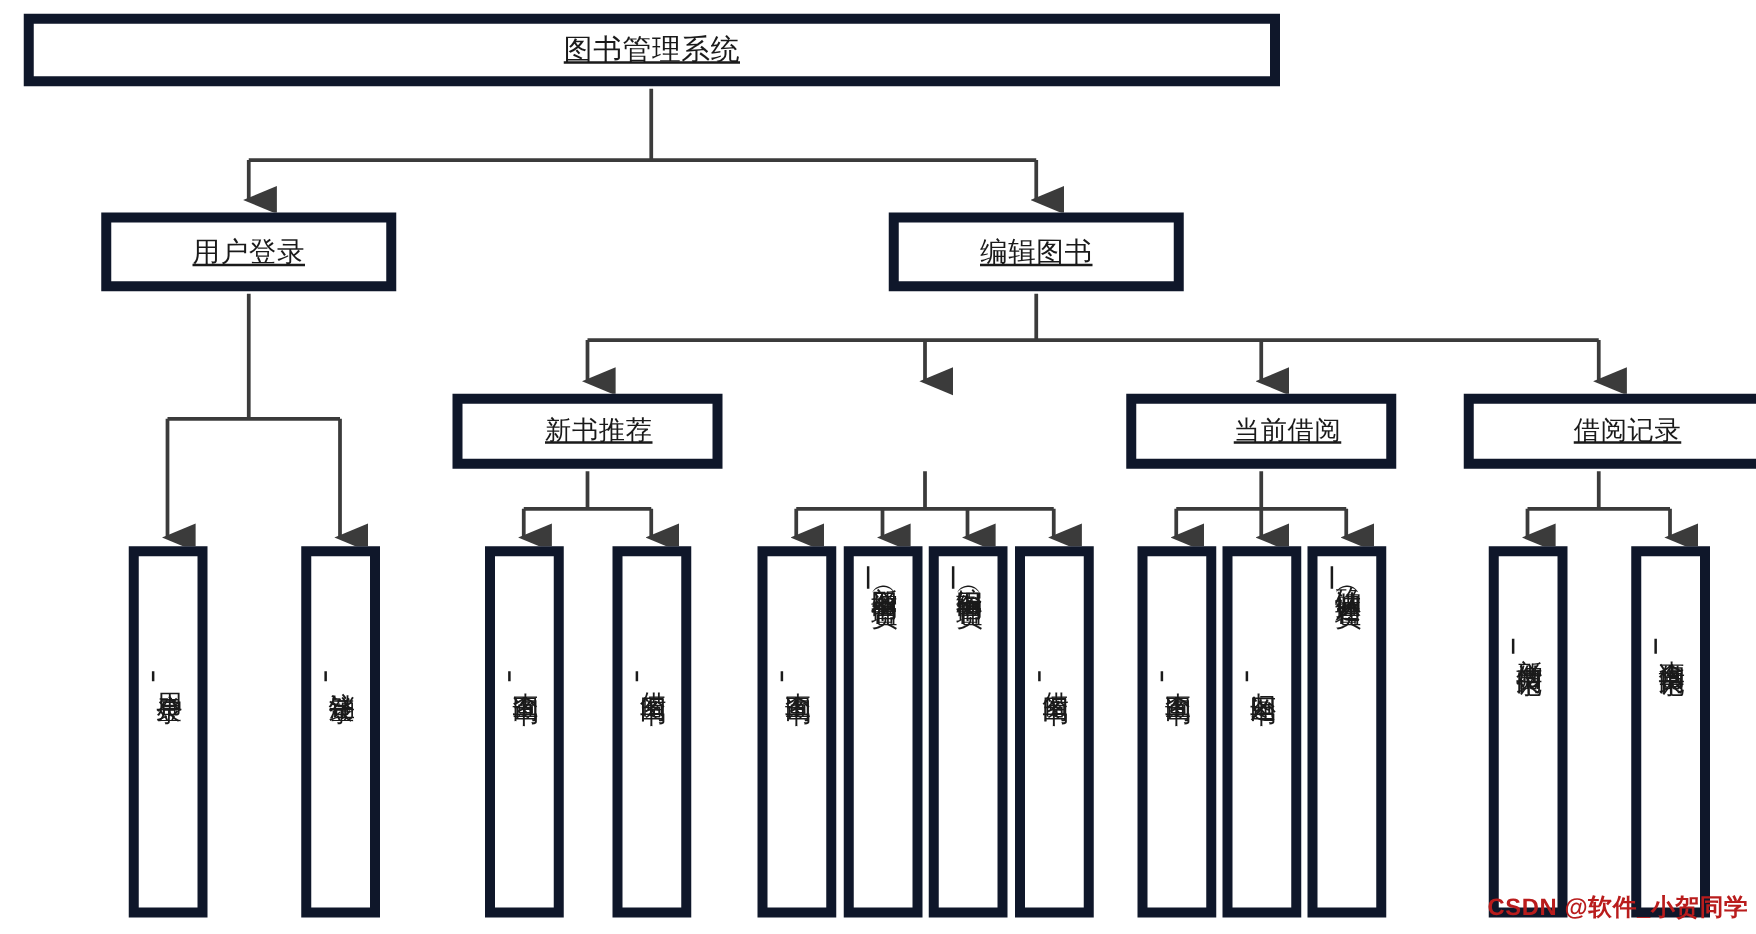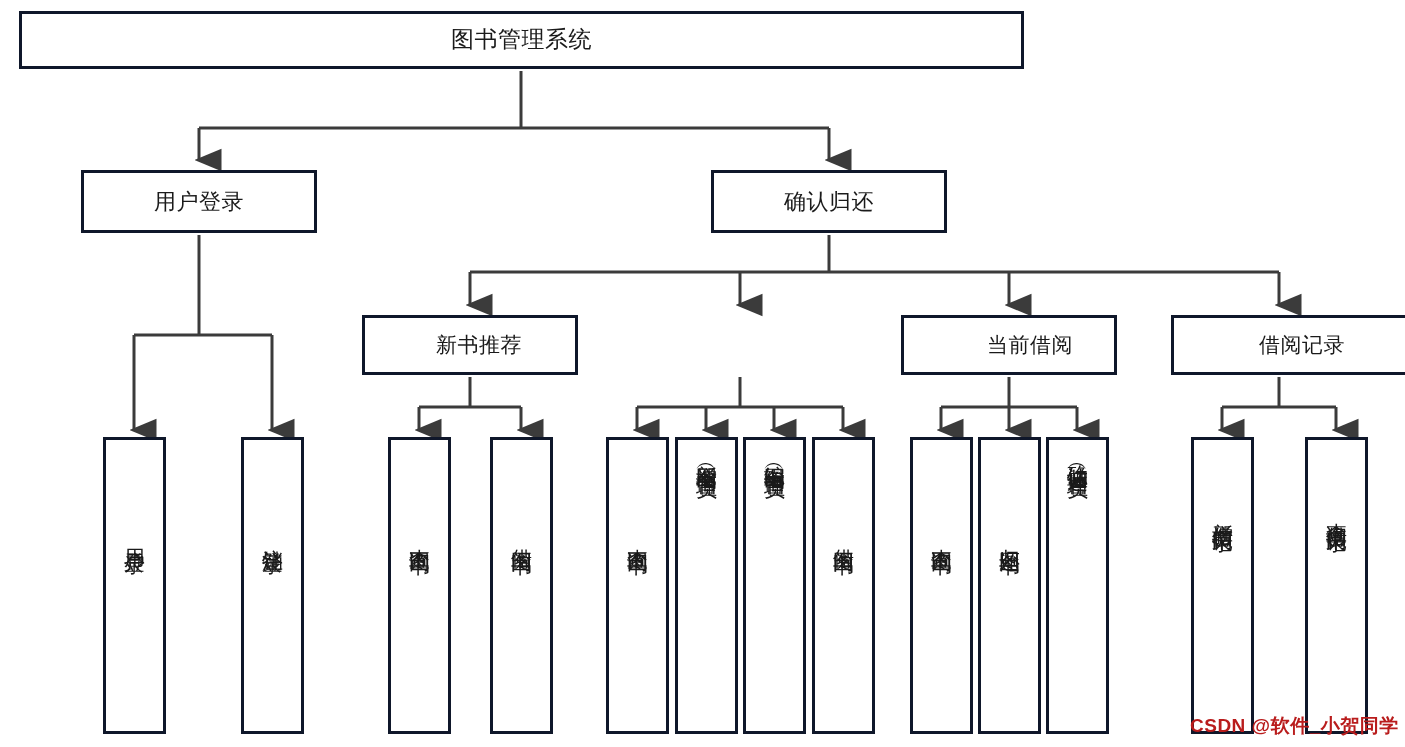--- a/index.html
+++ b/index.html
@@ -20,26 +20,27 @@
     left: 0;
     top: 0;
     width: 1405px;
     height: 747px;
     pointer-events: none;
   }
   .node {
     position: absolute;
     box-sizing: border-box;
     background: #ffffff;
-    border: 3px solid #0f172a;
+    border: 8px solid #0f172a;
     display: flex;
     align-items: center;
     justify-content: center;
     color: #1a1a1a;
     z-index: 2;
+    text-decoration: underline;
   }
   .node .lbl {
     display: block;
     text-align: center;
     line-height: 1.18;
     letter-spacing: 0.5px;
   }
   .node.root .lbl { font-size: 23px; }
   .node.lvl2 .lbl { font-size: 22px; }
   .node.lvl3 .lbl { font-size: 21px; margin-left: 18px; }
@@ -126,21 +127,21 @@
   </svg>
 
   <div class="node root" style="left:19px; top:11px; width:1005px; height:58px;">
     <span class="lbl">图书管理系统</span>
   </div>
 
   <div class="node lvl2" style="left:81px; top:170px; width:236px; height:63px;">
     <span class="lbl">用户登录</span>
   </div>
   <div class="node lvl2" style="left:711px; top:170px; width:236px; height:63px;">
-    <span class="lbl">确认归还</span>
+    <span class="lbl">编辑图书</span>
   </div>
 
   <div class="node lvl3" style="left:362px; top:315px; width:216px; height:60px;">
     <span class="lbl">新书推荐</span>
   </div>
   <div class="node lvl3" style="left:901px; top:315px; width:216px; height:60px;padding-left:24px;">
     <span class="lbl">当前借阅</span>
   </div>
   <div class="node lvl3" style="left:1171px; top:315px; width:244px; height:60px;">
     <span class="lbl">借阅记录</span>

